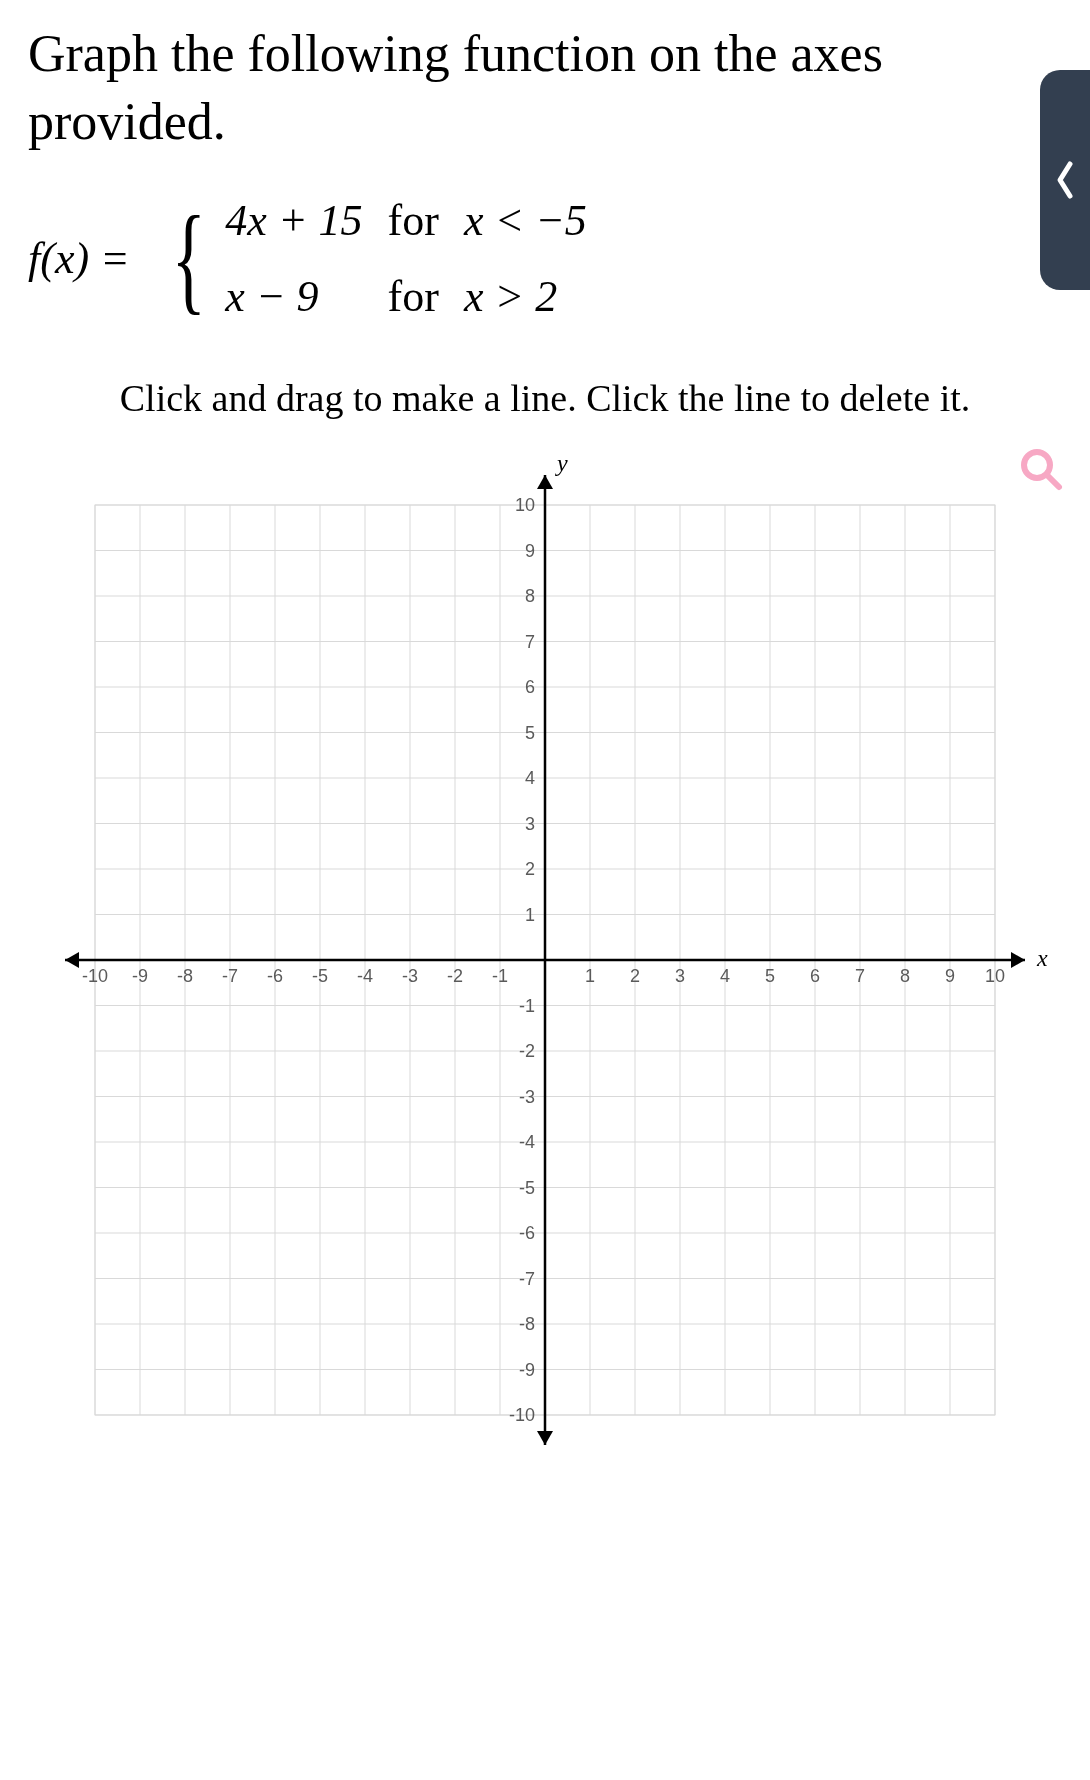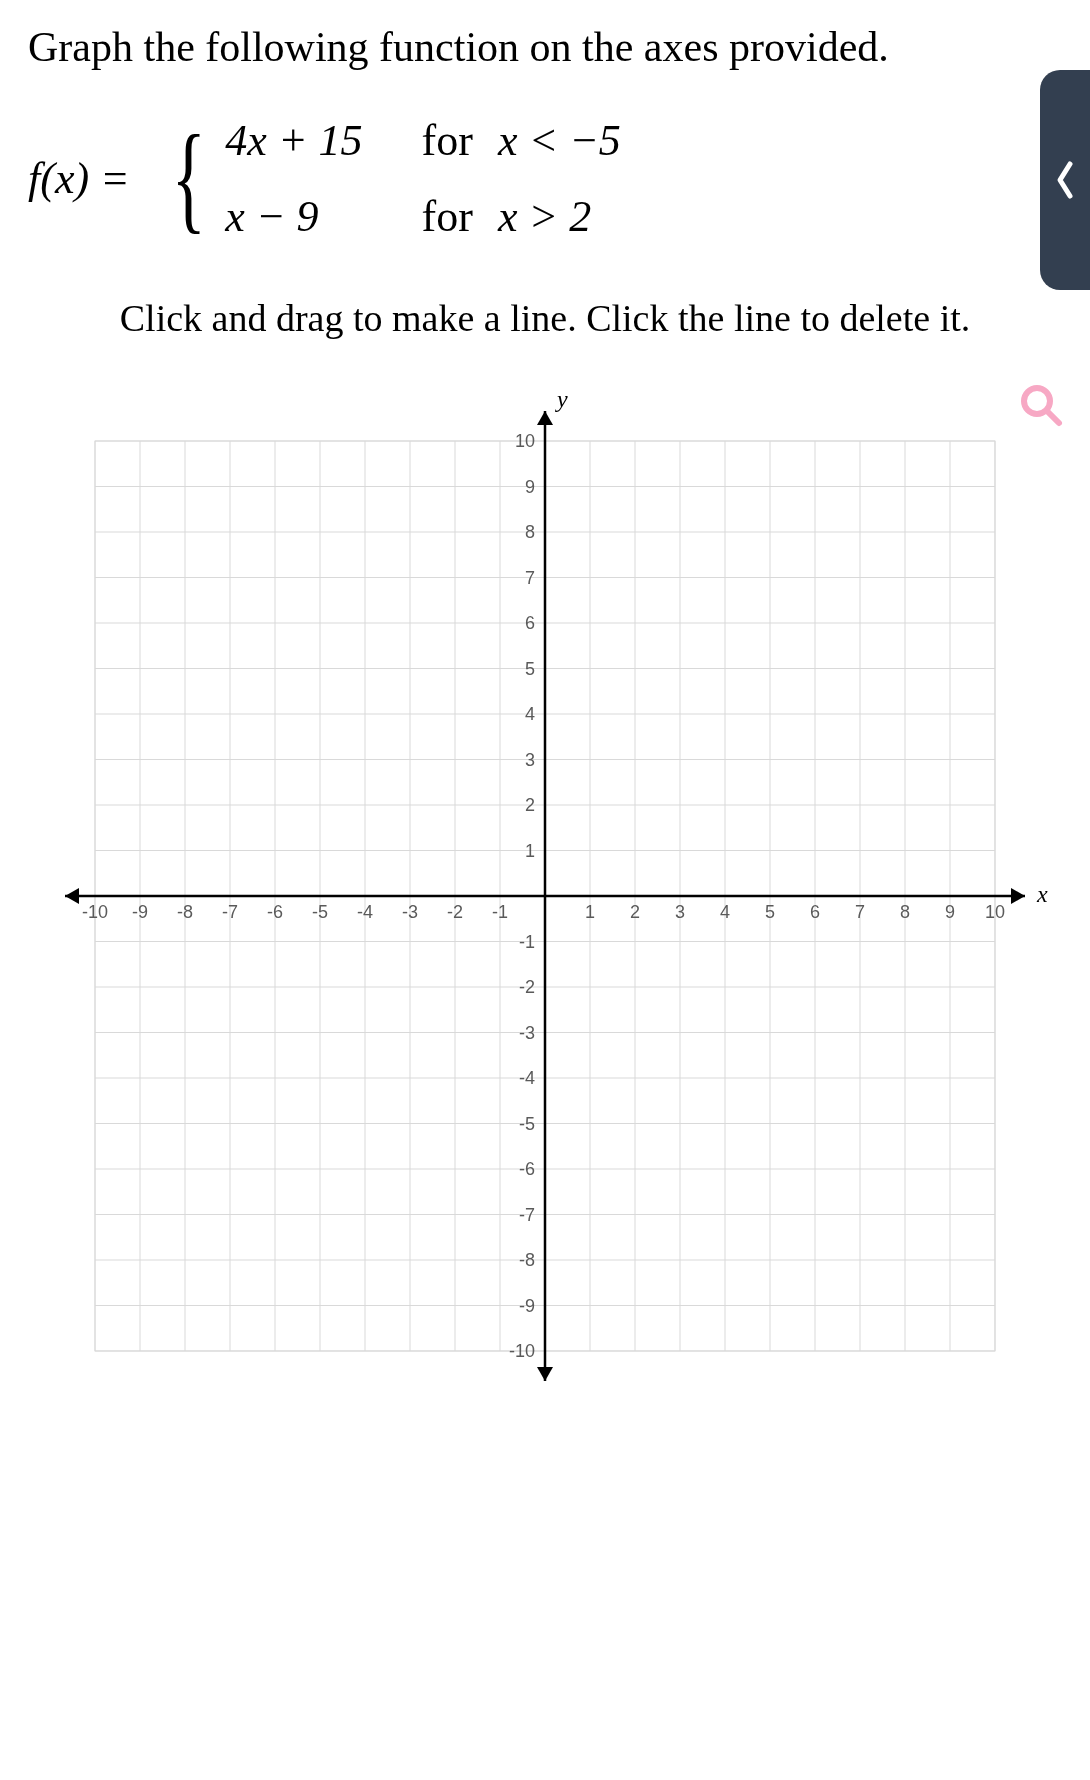--- a/index.html
+++ b/index.html
@@ -8,21 +8,21 @@
     background: #fff;
     width: 1090px;
     height: 1780px;
     position: relative;
     color: #000;
   }
   .content {
     padding: 20px 28px 0 28px;
   }
   .prompt {
-    font-size: 42px;
+    font-size: 52px;
     line-height: 1.3;
     margin-bottom: 40px;
   }
   .equation {
     font-size: 44px;
     font-style: italic;
     display: flex;
     align-items: center;
     margin: 30px 0 50px 0;
   }
@@ -35,26 +35,26 @@
     transform: scaleX(0.6);
   }
   .cases {
     display: grid;
     grid-template-columns: auto auto auto;
     column-gap: 50px;
     row-gap: 14px;
     align-items: center;
     gap: 25px;
   }
-  .norm { font-style: normal; margin-left: 34px; }
+  .norm { font-style: normal; }
   .instructions {
     text-align: center;
     font-size: 38px;
     line-height: 1.4;
-    margin: 30px auto 46px auto;
+    margin: 30px auto 30px auto;
     max-width: 960px;
   }
   .graph-wrap {
     position: relative;
     width: 1020px;
     margin: 10px auto 0 auto;
   }
   .zoom-icon {
     position: absolute;
     right: -10px;

